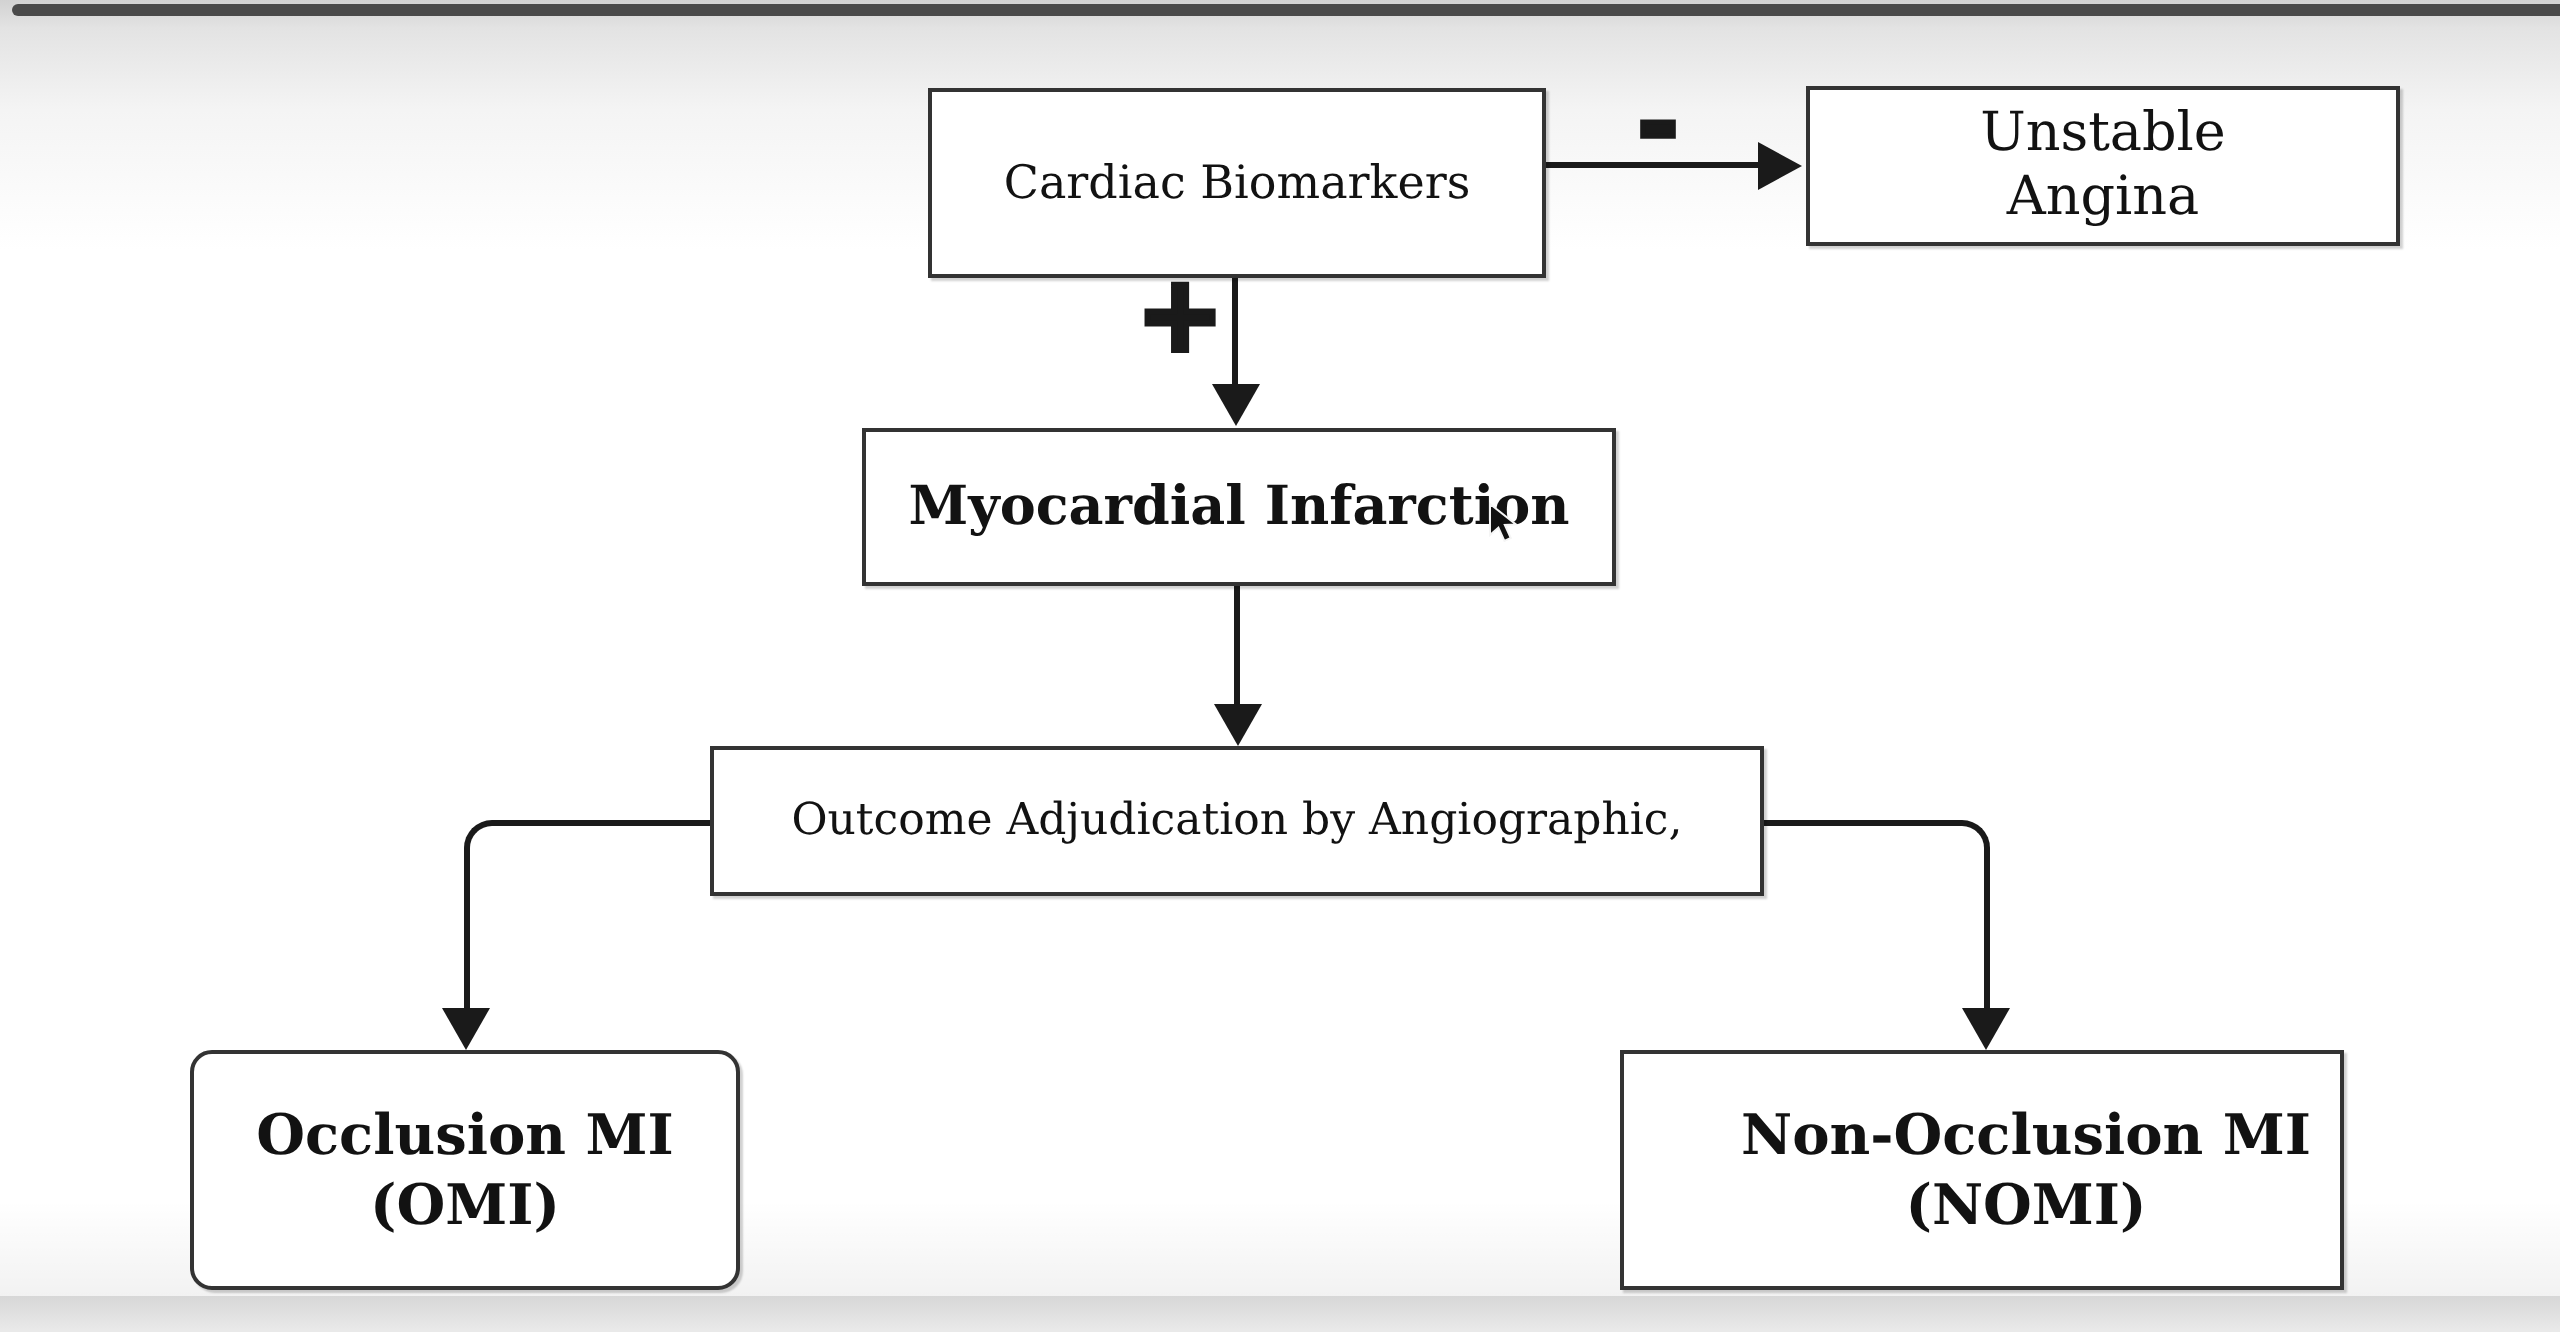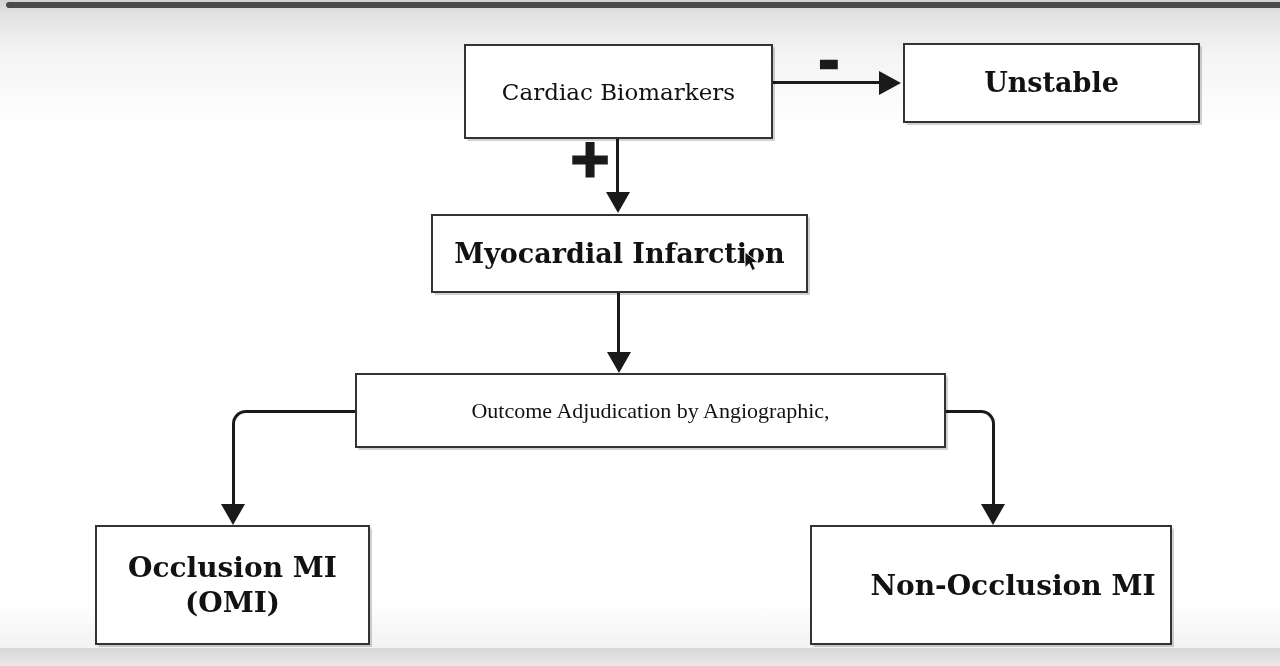--- a/index.html
+++ b/index.html
@@ -30,24 +30,24 @@
 
   
   .node{
     position:absolute;background:#ffffff;border:2.5px solid #333333;
     display:flex;flex-direction:column;align-items:center;justify-content:center;
     color:#121212;text-align:center;box-sizing:border-box;
     box-shadow:1.5px 1.5px 1px rgba(0,0,0,0.18);
   }
   .node .ln{white-space:nowrap;}
   #node-cardiac   {left:464px;top:44px; width:309px;height:95px; font-size:23px;}
-  #node-unstable  {left:903px;top:43px; width:297px;height:80px; font-size:27px;font-weight:bold;line-height:32px;}
+  #node-unstable  {left:903px;top:43px; width:297px;height:80px; font-size:27px;font-weight:normal;line-height:32px;}
   #node-mi        {left:431px;top:214px;width:377px;height:79px; font-size:27px;font-weight:bold;text-align:center;}
-  #node-outcome   {left:355px;top:373px;width:591px;height:75px; font-size:22px;line-height:29px;font-family:Liberation Serif, serif;}
-  #node-omi       {left:95px; top:525px;width:275px;height:120px;font-size:28px;font-weight:bold;line-height:35px;}
+  #node-outcome   {left:355px;top:373px;width:527px;height:75px; font-size:22px;line-height:29px;}
+  #node-omi       {left:95px; top:525px;width:275px;height:120px;font-size:28px;font-weight:bold;line-height:35px;border-radius:11px;}
   #node-nomi      {left:810px;top:525px;width:362px;height:120px;font-size:28px;font-weight:bold;line-height:35px;padding-left:44px;}
 
   
   .vline{position:absolute;width:3px;background:#1a1a1a;}
   .hline{position:absolute;height:3px;background:#1a1a1a;}
   #line-cardiac-mi {left:616px;top:122px;height:74px;}
   #line-mi-outcome {left:617px;top:293px;height:62px;}
   #line-cardiac-ua {left:773px;top:81px;width:108px;}
 
   .elbow{position:absolute;box-sizing:border-box;}
@@ -118,36 +118,38 @@
 
   <div class="edge-label" id="label-minus">-</div>
   <div class="edge-label" id="label-plus">+</div>
 
   <div class="node" id="node-cardiac">
     <div class="ln">Cardiac Biomarkers</div>
   </div>
 
   <div class="node" id="node-unstable">
     <div class="ln">Unstable</div>
+    <div class="ln">Angina</div>
   </div>
 
   <div class="node" id="node-mi">
     <div class="ln">Myocardial Infarction</div>
   </div>
 
   <div class="node" id="node-outcome">
     <div class="ln">Outcome Adjudication by Angiographic,</div>
   </div>
 
   <div class="node" id="node-omi">
     <div class="ln">Occlusion MI</div>
     <div class="ln">(OMI)</div>
   </div>
 
   <div class="node" id="node-nomi">
     <div class="ln">Non-Occlusion MI</div>
+    <div class="ln">(NOMI)</div>
   </div>
 
   <svg class="cursor" width="15" height="21" viewBox="0 0 15 21">
     <path d="M1,1 L1,16.5 L5.2,12.8 L8.2,19.5 L11.4,18 L8.4,11.5 L14,11.2 Z" fill="#111111" stroke="#f5f5f5" stroke-width="1"></path>
   </svg>
 
 </div>
 
 </body></html>

